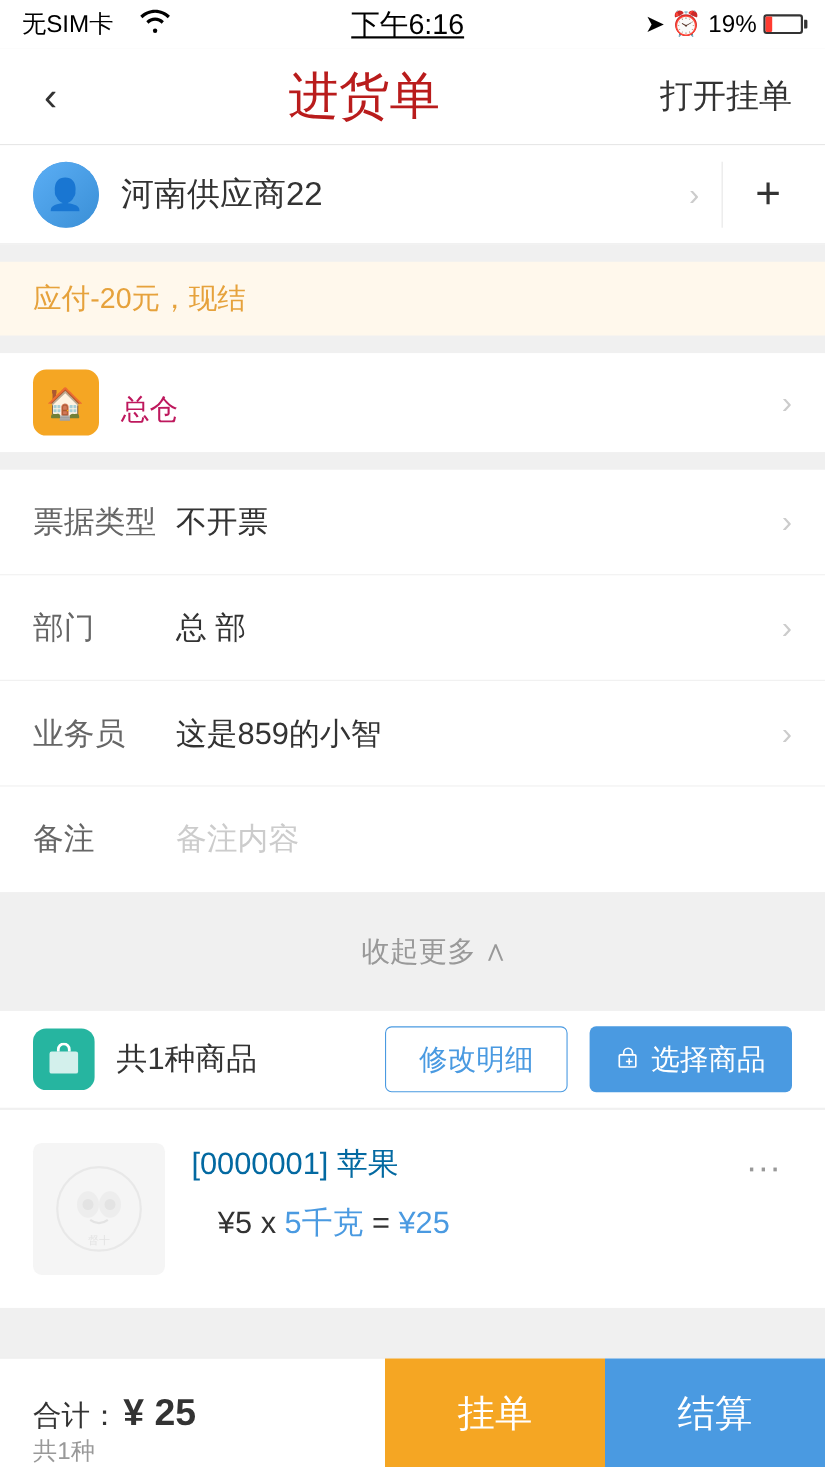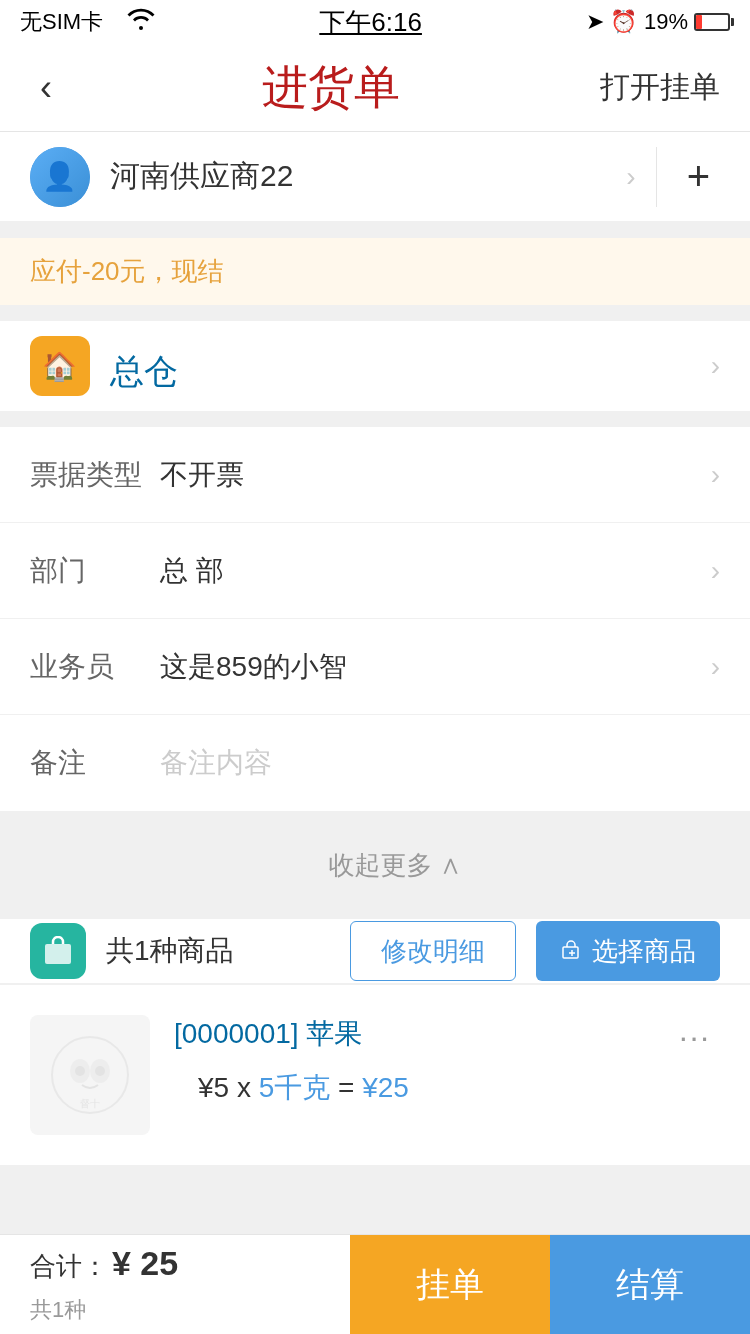--- a/index.html
+++ b/index.html
@@ -193,22 +193,22 @@
       background: #f5a623;
       display: flex;
       align-items: center;
       justify-content: center;
       margin-right: 20px;
       flex-shrink: 0;
       font-size: 28px;
     }
     .warehouse-name {
       flex: 1;
-      font-size: 34px;
-      color: #0369a1;
+      font-size: 26px;
+      color: #be185d;
       margin-top: 12px;
     }
 
     
     .form-section {
       background: #fff;
       margin-bottom: 16px;
     }
     .form-row {
       display: flex;
@@ -248,21 +248,21 @@
     }
     .collapse-text {
       font-size: 26px;
       color: #999;
     }
 
     
     .products-header {
       background: #fff;
       padding: 0 30px;
-      height: 64px;
+      height: 88px;
       display: flex;
       align-items: center;
       gap: 20px;
     }
     .product-icon {
       width: 56px;
       height: 56px;
       background: #26b5a0;
       border-radius: 12px;
       display: flex;
@@ -361,23 +361,22 @@
       height: 100px;
       display: flex;
       align-items: stretch;
       background: #fff;
       border-top: 1px solid #e5e5e5;
     }
     .total-area {
       flex: 1;
       display: flex;
       flex-direction: column;
-      justify-content: center;
-      padding: 0 30px;
-      gap: 11px;
+      justify-content: flex-end;
+      padding: 0 30px;
     }
     .total-label {
       font-size: 26px;
       color: #333;
     }
     .total-value {
       font-size: 34px;
       font-weight: 600;
       color: #333;
     }

